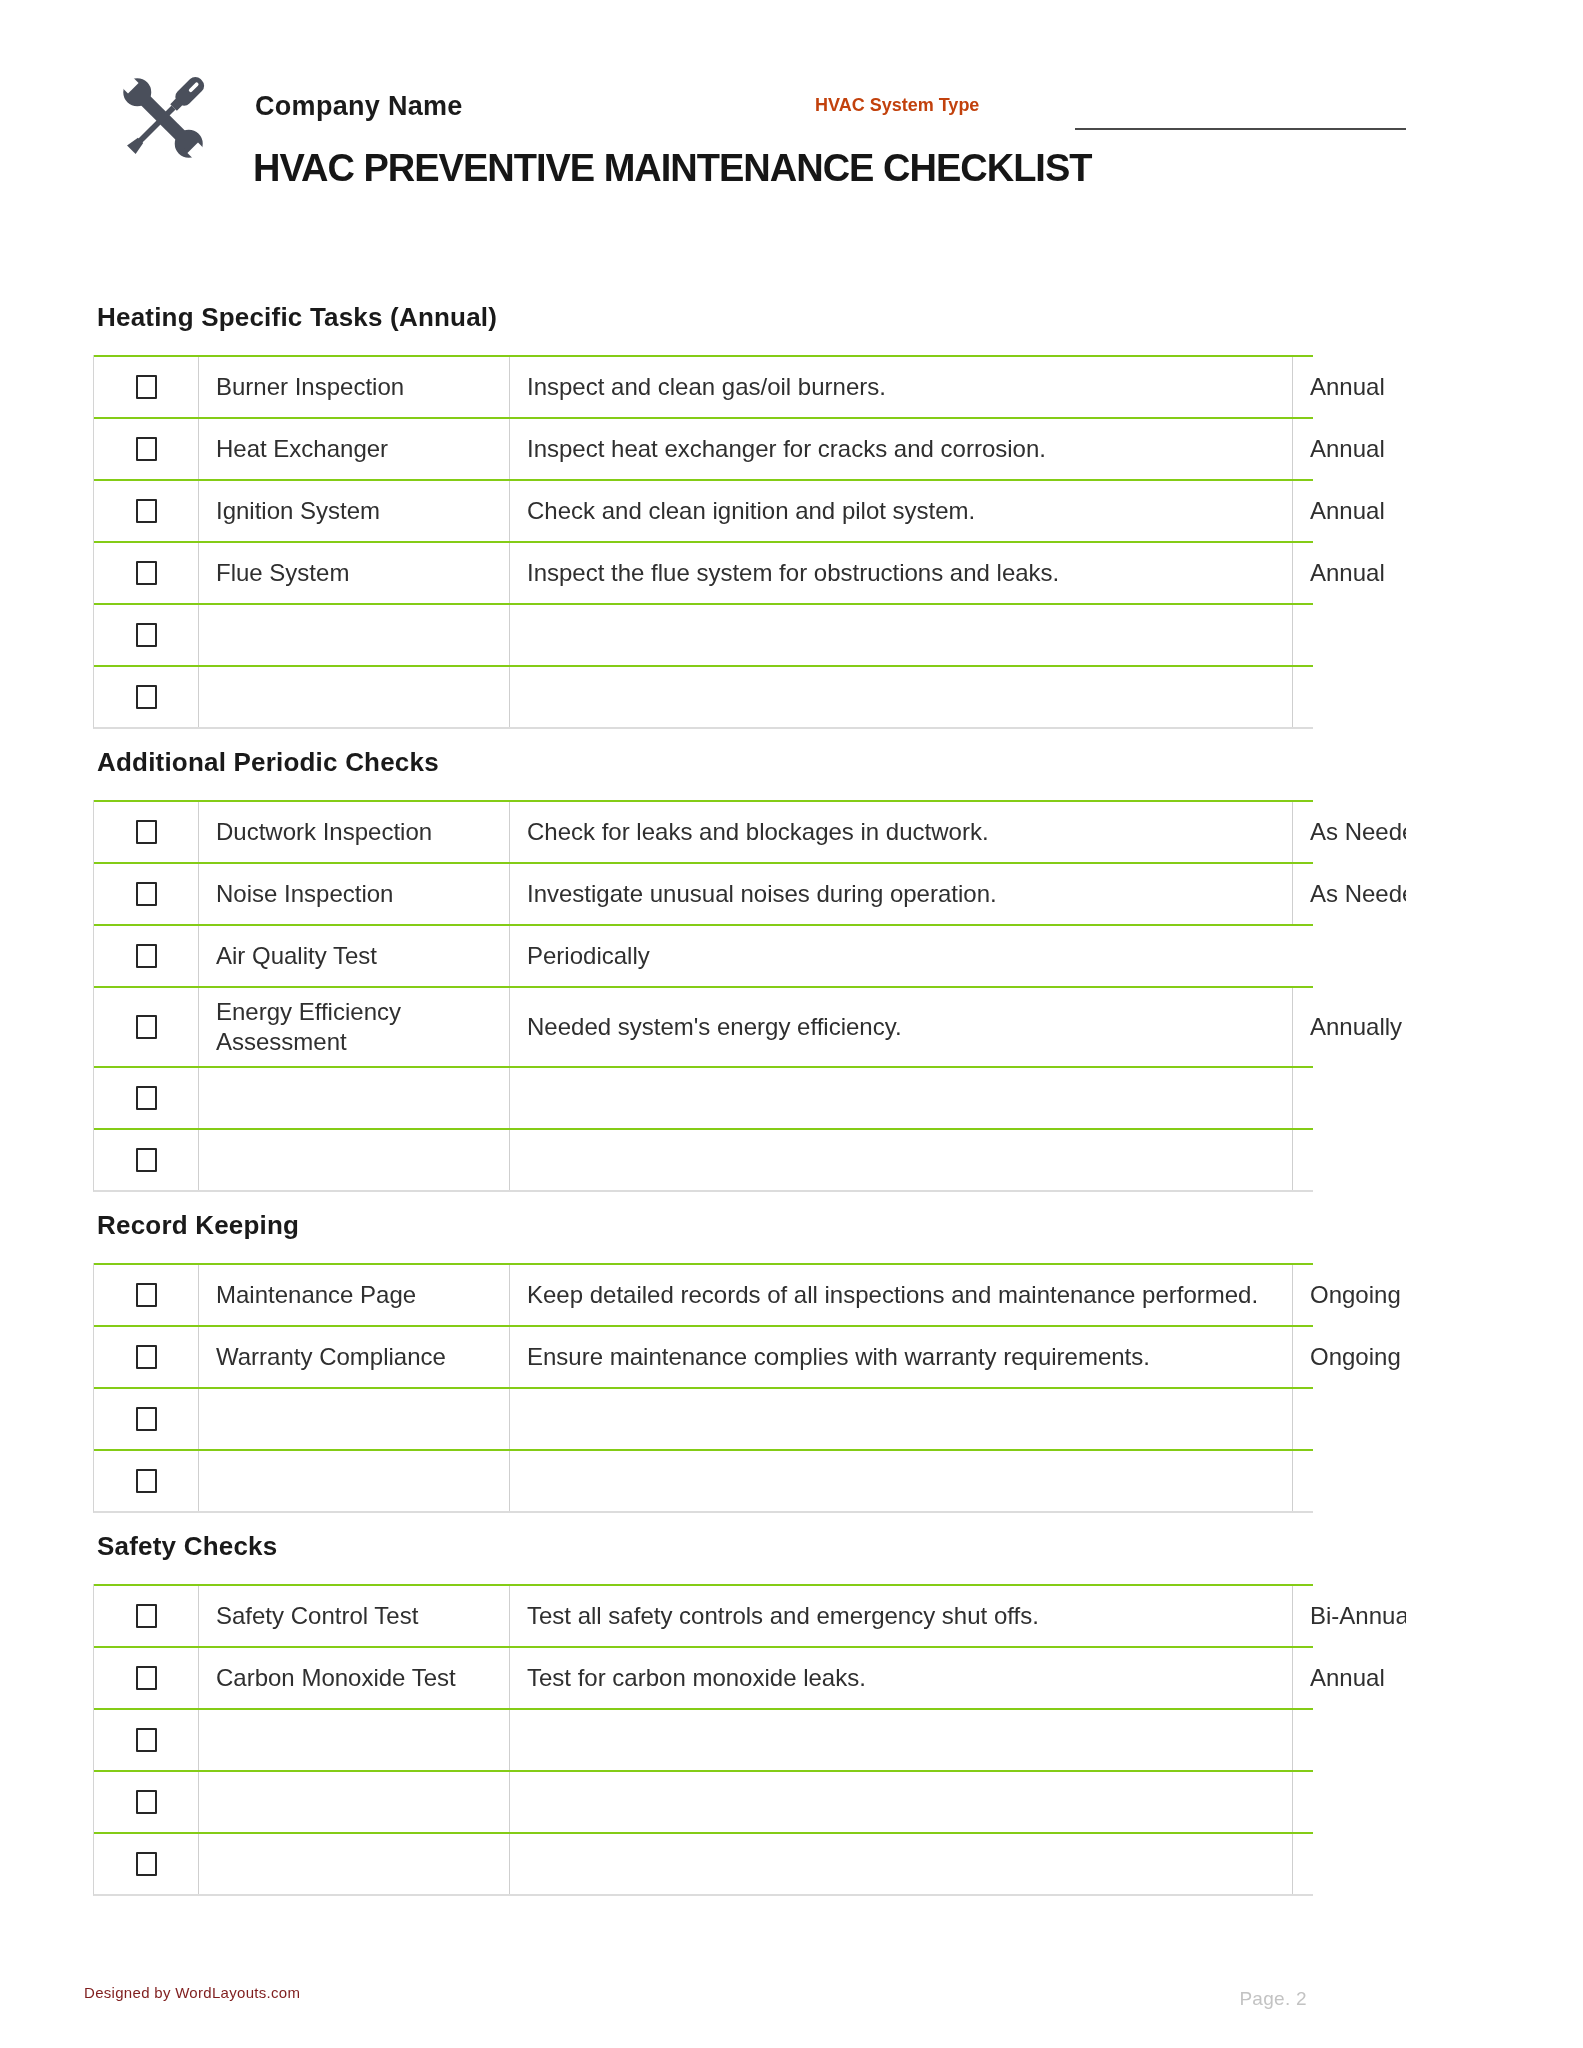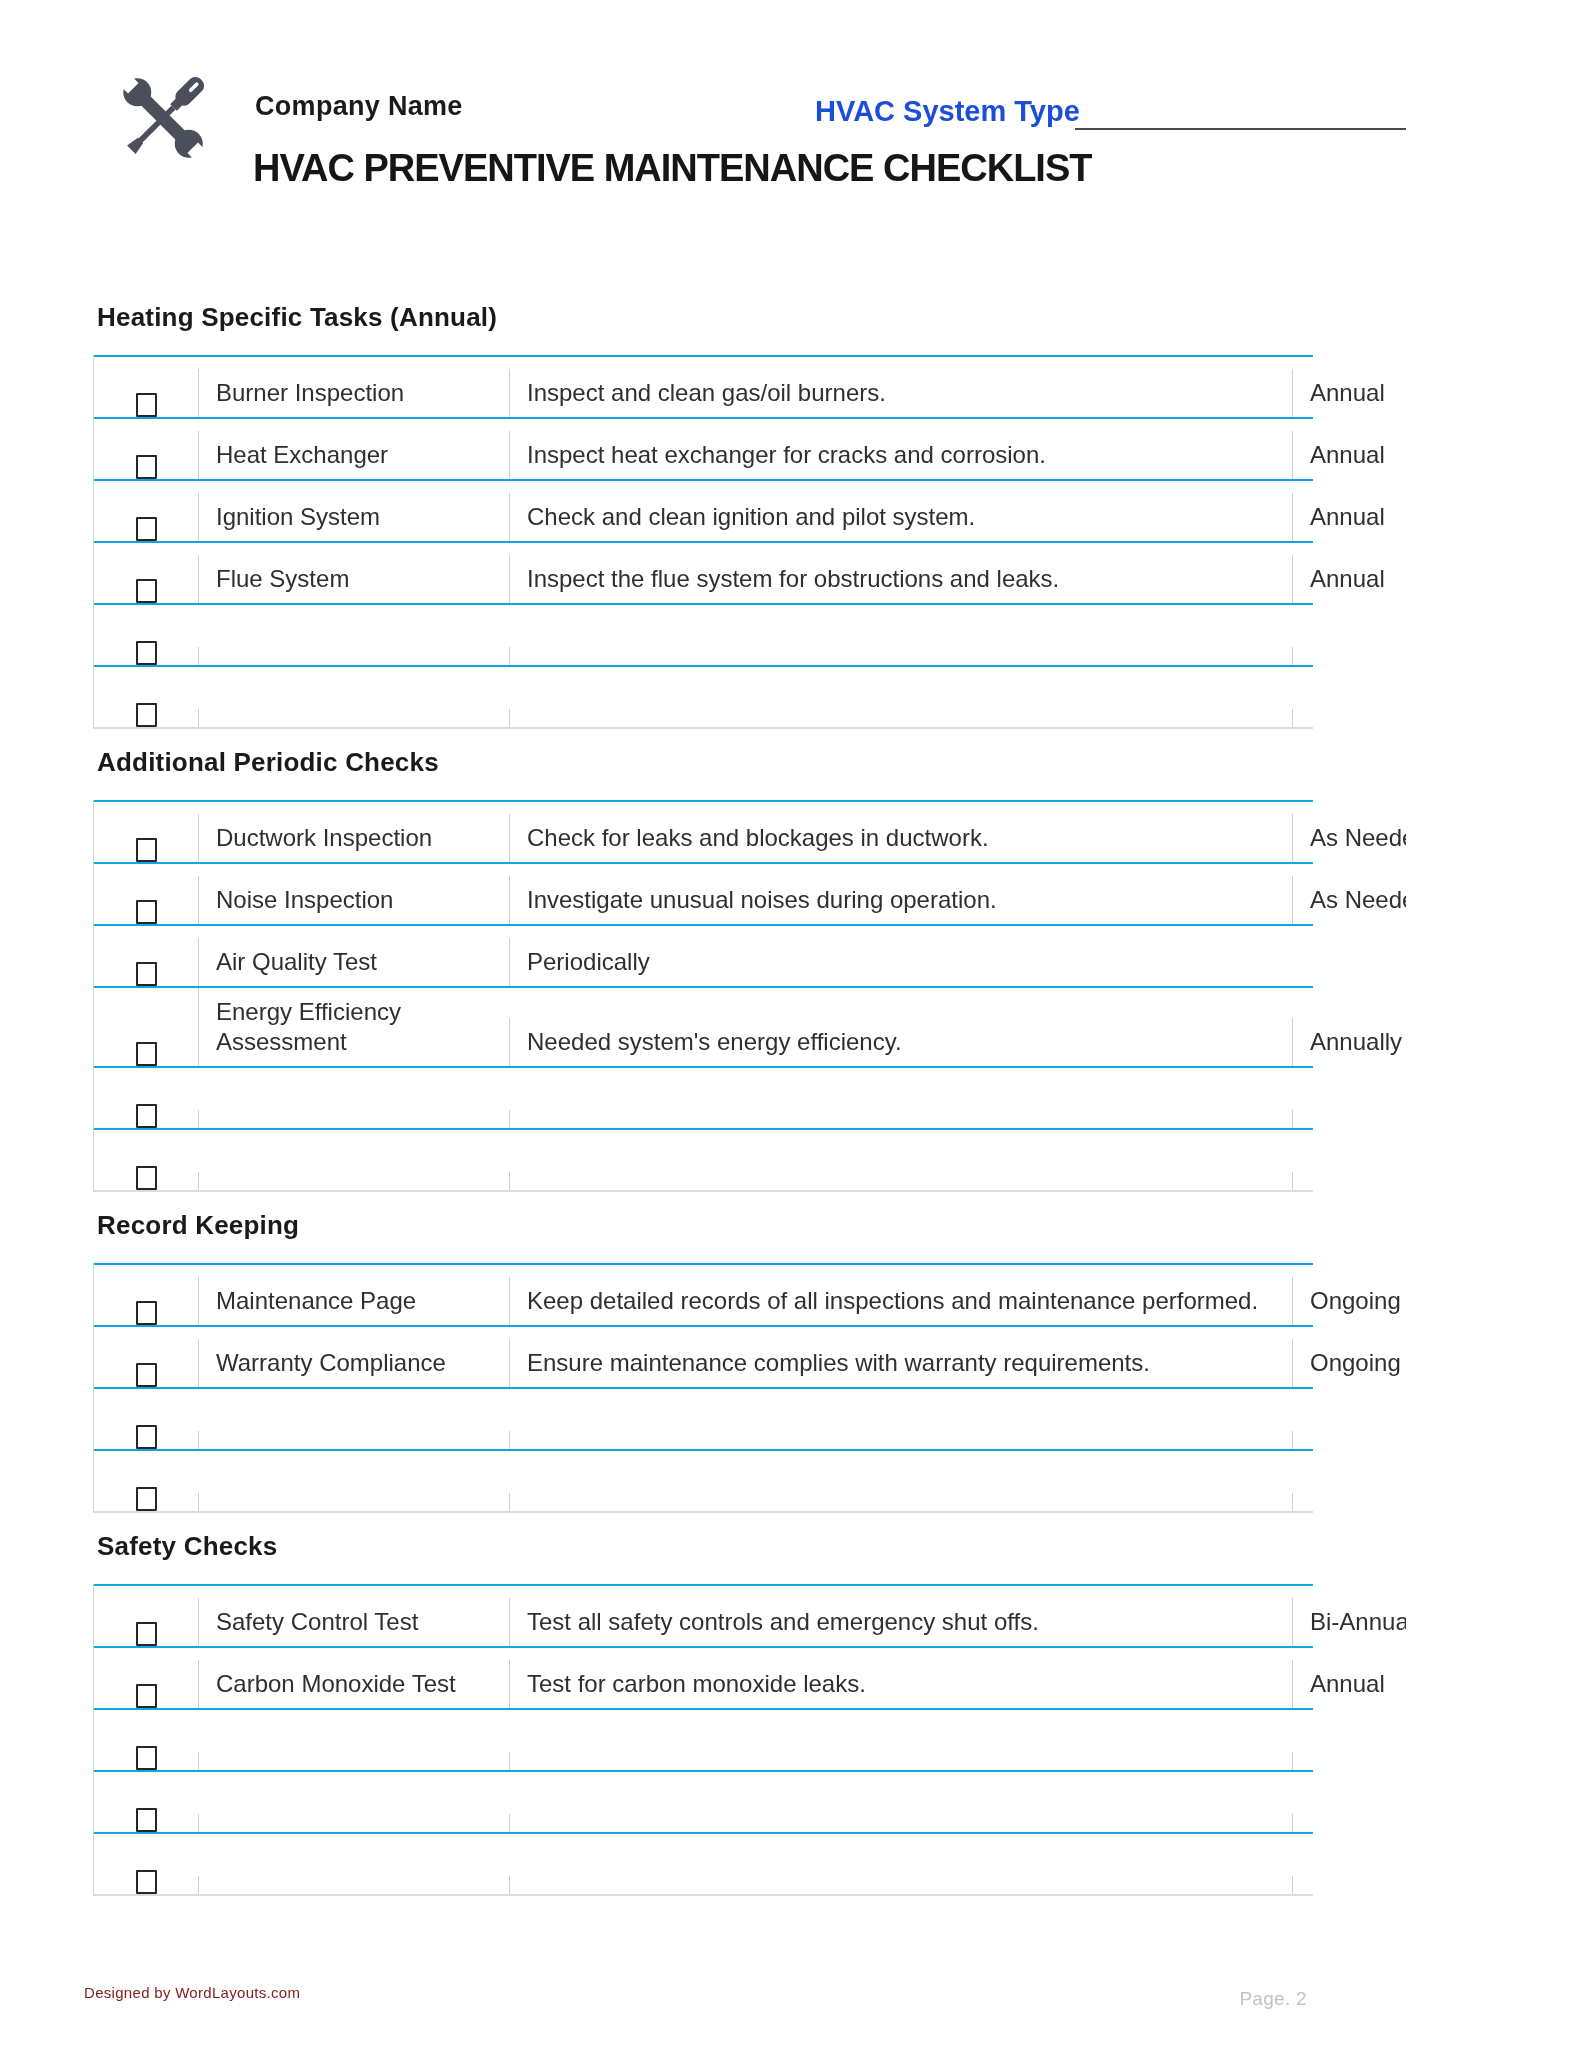--- a/index.html
+++ b/index.html
@@ -19,21 +19,21 @@
 
   
   .header { position: relative; height: 175px; }
   .logo { position: absolute; left: 14px; top: 0; width: 112px; height: 126px; }
   .company-name {
     position: absolute; left: 162px; top: 36px;
     font-size: 27px; font-weight: bold; color: #1b1b1b; letter-spacing: .3px;
   }
   .system-type-label {
     position: absolute; left: 722px; top: 40px;
-    font-size: 29px; font-weight: bold; color: #1d4ed8;
+    font-size: 18px; font-weight: bold; color: #c2410c;
   }
   .system-type-line {
     position: absolute; left: 982px; top: 46px;
     width: 396px; height: 29px;
     border-bottom: 2px solid #4a4a4a;
     font-size: 22px; color: #2e2e2e;
   }
   .doc-title {
     position: absolute; left: 160px; top: 92px;
     font-size: 38px; font-weight: bold; color: #161616;
@@ -42,21 +42,21 @@
 
   
   .section-heading {
     margin: 18px 0 22px 4px;
     font-size: 26px; font-weight: bold; color: #1a1a1a;
     letter-spacing: .2px;
   }
   .section:first-of-type .section-heading { margin-top: 72px; }
 
   .table { width: 100%; border-bottom: 2px solid #dcdcdc; border-left: 1px solid #d4d4d4; }
-  .row { display: flex; min-height: 62px; border-top: 2px solid #0ea5e9; align-items: flex-end; }
+  .row { display: flex; min-height: 62px; border-top: 2px solid #84cc16; }
   .cell {
     display: flex; align-items: center;
     padding: 9px 12px 9px 17px;
     font-size: 24px; color: #2f2f2f; line-height: 30px;
   }
   .c-check { width: 104px; flex: none; justify-content: center; padding: 0; }
   .c-task  { width: 311px; flex: none; border-left: 1px solid #cfcfcf; }
   .c-desc  { width: 783px; flex: none; border-left: 1px solid #cfcfcf; padding-right: 24px; }
   .c-freq  { width: 199px; flex: none; border-left: 1px solid #cfcfcf; }
 

